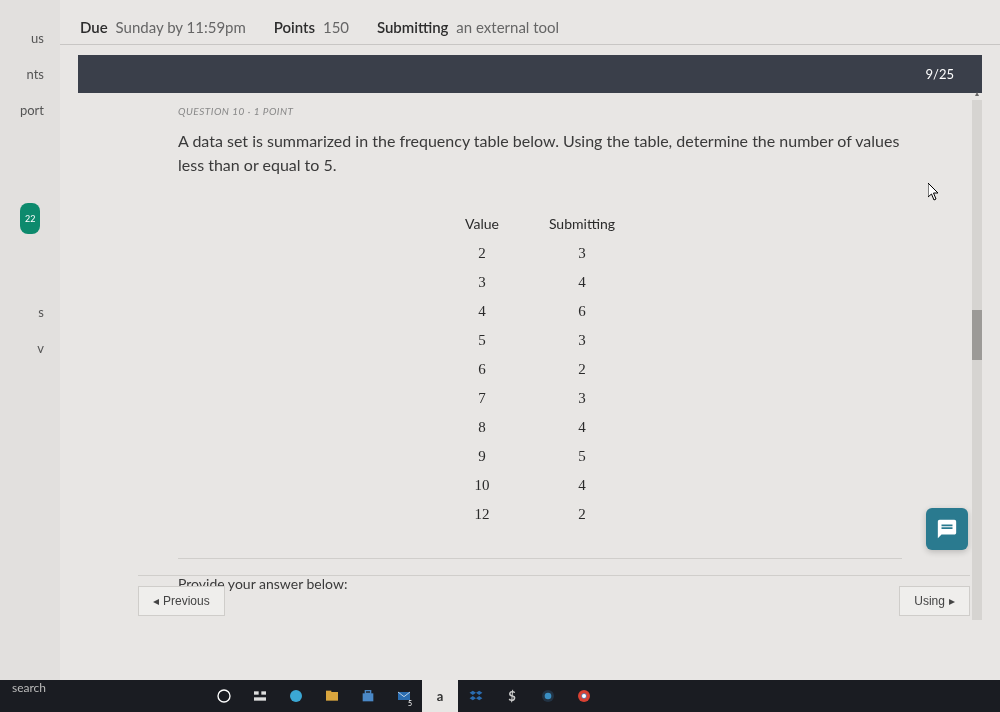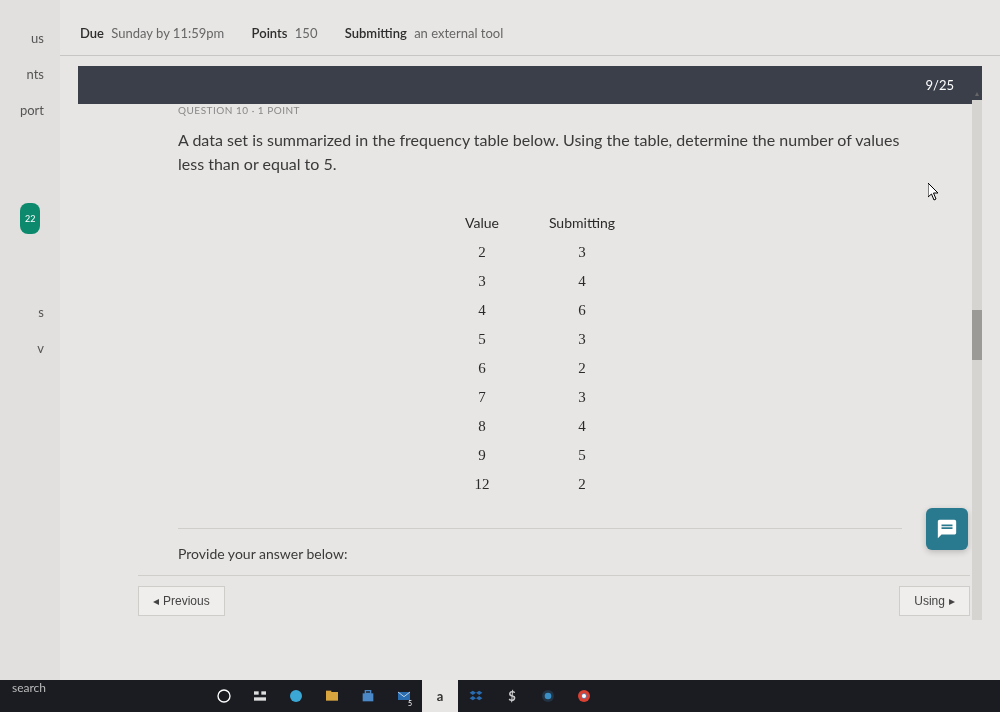--- a/index.html
+++ b/index.html
@@ -43,25 +43,24 @@
     }
     .main-area {
       position: absolute;
       left: 60px;
       top: 0;
       right: 0;
       height: 680px;
       background: #e8e6e4;
     }
     .assignment-header {
-      padding: 18px 20px 14px 20px;
-      font-size: 13px;
+      padding: 18px 20px 8px 20px;
+      font-size: 15px;
       color: #333;
       border-bottom: 1px solid #c8c6c4;
-      margin-top: 7px;
     }
     .assignment-header .label {
       font-weight: 600;
       color: #2d2d2d;
       margin-right: 4px;
     }
     .assignment-header .value {
       color: #666;
       margin-right: 24px;
     }
@@ -82,22 +81,23 @@
     .question-area {
       background: #e8e6e4;
       padding: 0 80px 20px 100px;
       min-height: 500px;
       position: relative;
     }
     .question-label {
       font-size: 10px;
       color: #888;
       letter-spacing: 0.5px;
-      padding: 0 0 12px 0;
+      padding: 12px 0 12px 0;
       text-transform: uppercase;
+      font-style: italic;
     }
     .question-text {
       font-size: 16px;
       color: #3a3a3a;
       line-height: 1.5;
       margin-bottom: 30px;
       max-width: 760px;
     }
     .freq-table {
       margin: 8px auto;
@@ -300,20 +300,24 @@
             </tr>
             <tr>
               <td>8</td>
               <td>4</td>
             </tr>
             <tr>
               <td>9</td>
               <td>5</td>
             </tr>
             <tr>
+              <td>10</td>
+              <td>4</td>
+            </tr>
+            <tr>
               <td>12</td>
               <td>2</td>
             </tr>
           </tbody>
       </table>
 
       <div class="answer-prompt">Provide your answer below:</div>
     </div>
   </div>
 

